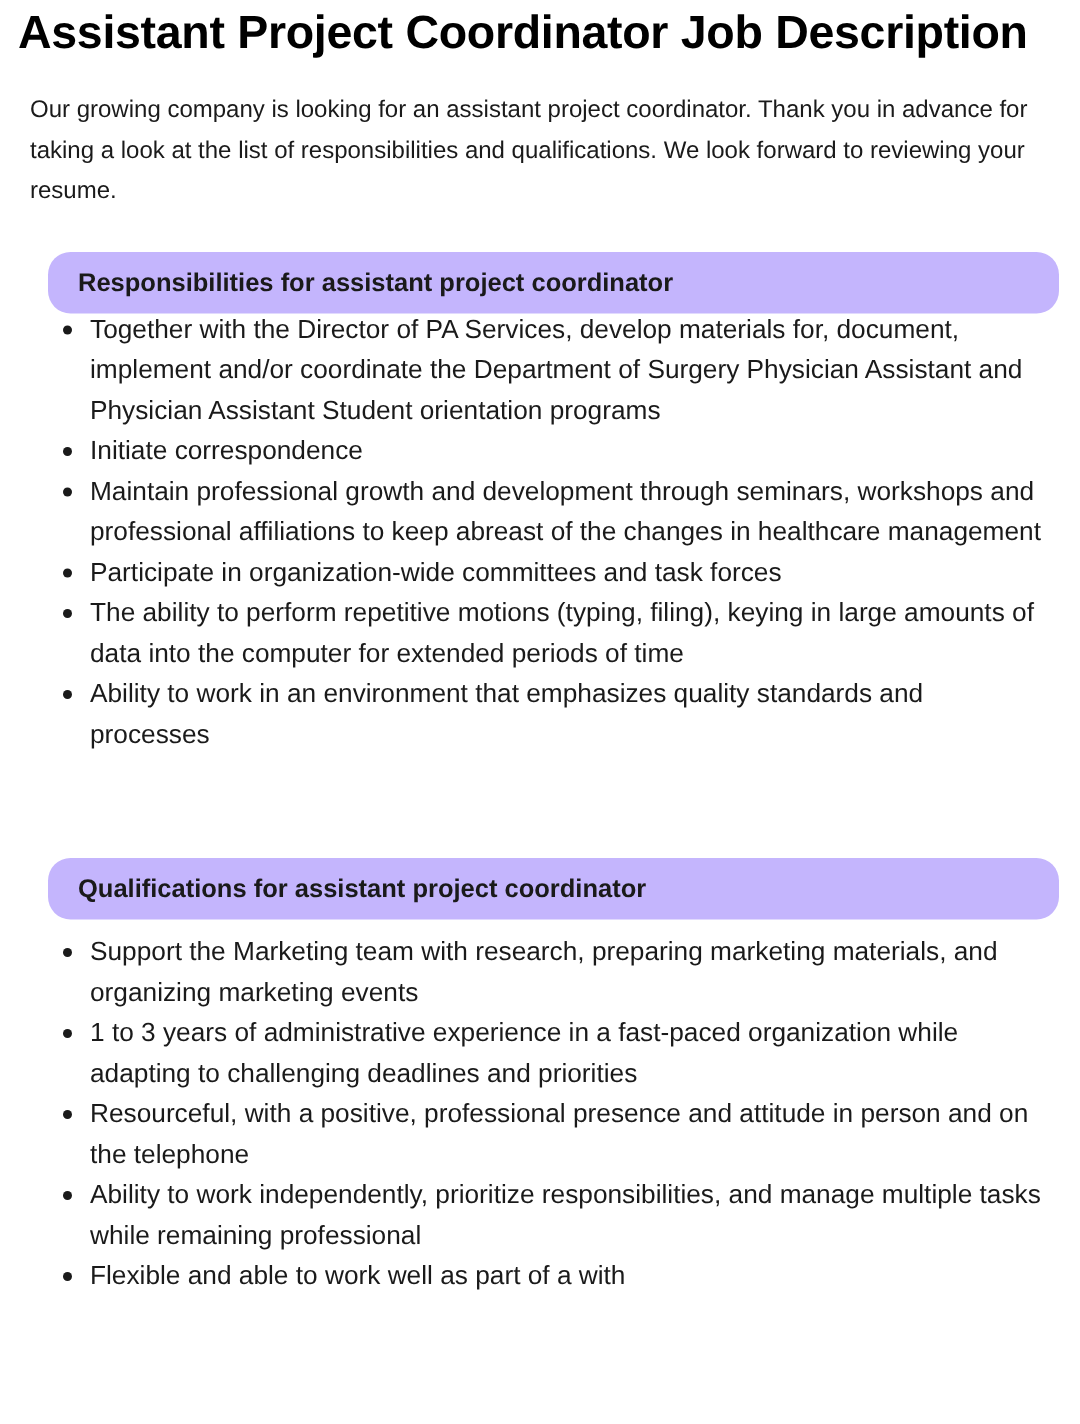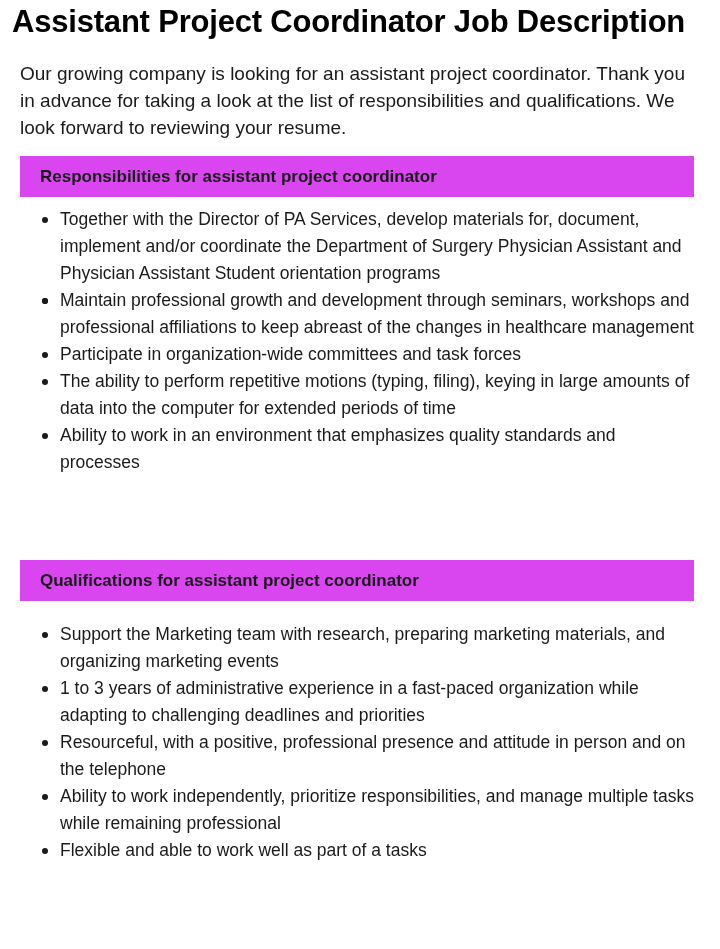--- a/index.html
+++ b/index.html
@@ -9,27 +9,28 @@
     color: #111111;
   }
   .page { position: relative; width: 608px; height: 949px; }
   .title {
     position: absolute; left: 12px; top: 2px; margin: 0;
     font-size: 31px; font-weight: bold; line-height: 40px;
     letter-spacing: -0.2px; white-space: nowrap; color: #000;
   }
   .intro {
     position: absolute; left: 20px; top: 60px; width: 680px; margin: 0;
-    font-size: 19px; line-height: 27px; color: #1a1a1a;
+    font-size: 16px; line-height: 27px; color: #1a1a1a;
   }
   .section-header {
     position: absolute; left: 20px; width: 674px; height: 41px;
-    background: #d946ef; box-sizing: border-box; padding-left: 20px;
+    background: #c4b5fd; box-sizing: border-box; padding-left: 20px;
     font-size: 17px; font-weight: bold; line-height: 41px; color: #1a1a1a;
-    margin: 0;
+    margin: 12px;
+    border-radius: 15px;
   }
   .list {
     position: absolute; left: 20px; width: 680px; margin: 0; padding: 0;
     list-style: none;
   }
   .list li {
     position: relative; padding-left: 40px;
     font-size: 17.5px; line-height: 27px; color: #1a1a1a;
   }
   .list li .bullet {
@@ -42,29 +43,29 @@
 
 <div class="page">
   <h1 class="title">Assistant Project Coordinator Job Description</h1>
 
   <p class="intro">Our growing company is looking for an assistant project coordinator. Thank you in advance for taking a look at the list of responsibilities and qualifications. We look forward to reviewing your resume.</p>
 
   <h2 class="section-header" style="top:156px;">Responsibilities for assistant project coordinator</h2>
 
   <ul class="list" style="top:206px;">
     <li><span class="bullet"></span><span>Together with the Director of PA Services, develop materials for, document, implement and/or coordinate the Department of Surgery Physician Assistant and Physician Assistant Student orientation programs</span></li>
-    <li><span class="bullet"></span></li>
+    <li><span class="bullet"></span><span>Initiate correspondence</span></li>
     <li><span class="bullet"></span><span>Maintain professional growth and development through seminars, workshops and professional affiliations to keep abreast of the changes in healthcare management</span></li>
     <li><span class="bullet"></span><span>Participate in organization-wide committees and task forces</span></li>
     <li><span class="bullet"></span><span>The ability to perform repetitive motions (typing, filing), keying in large amounts of data into the computer for extended periods of time</span></li>
     <li><span class="bullet"></span><span>Ability to work in an environment that emphasizes quality standards and processes</span></li>
   </ul>
 
   <h2 class="section-header" style="top:560px;">Qualifications for assistant project coordinator</h2>
 
   <ul class="list" style="top:621px;">
     <li><span class="bullet"></span><span>Support the Marketing team with research, preparing marketing materials, and organizing marketing events</span></li>
     <li><span class="bullet"></span><span>1 to 3 years of administrative experience in a fast-paced organization while adapting to challenging deadlines and priorities</span></li>
     <li><span class="bullet"></span><span>Resourceful, with a positive, professional presence and attitude in person and on the telephone</span></li>
     <li><span class="bullet"></span><span>Ability to work independently, prioritize responsibilities, and manage multiple tasks while remaining professional</span></li>
-    <li><span class="bullet"></span><span>Flexible and able to work well as part of a tasks</span></li>
+    <li><span class="bullet"></span><span>Flexible and able to work well as part of a with</span></li>
   </ul>
 </div>
 
 </body></html>

